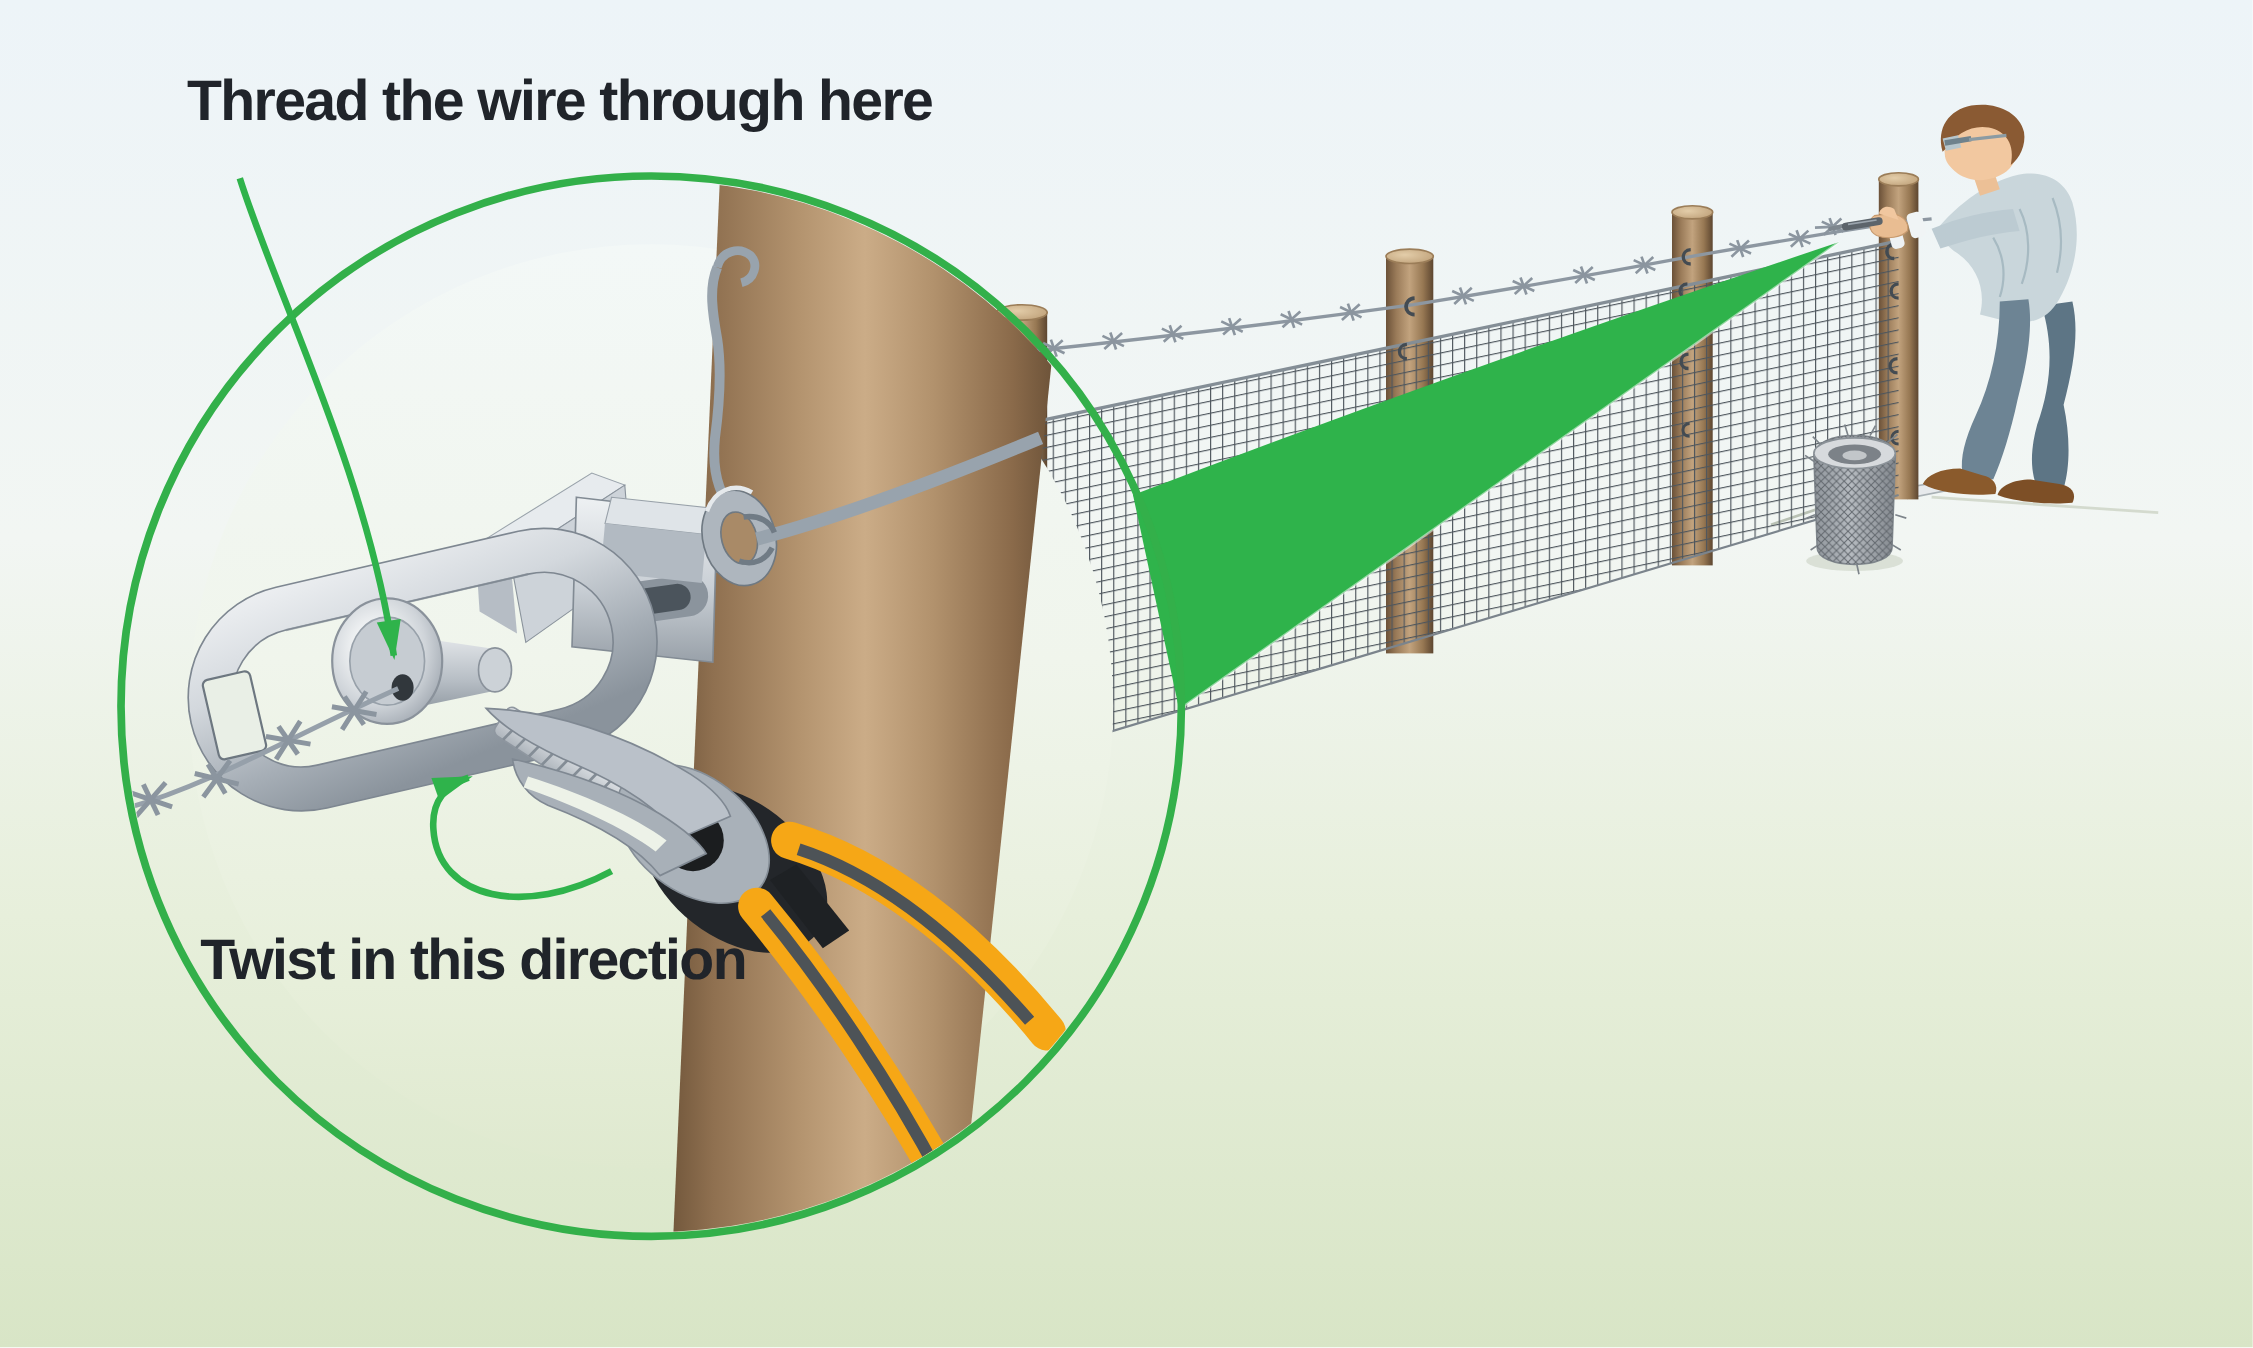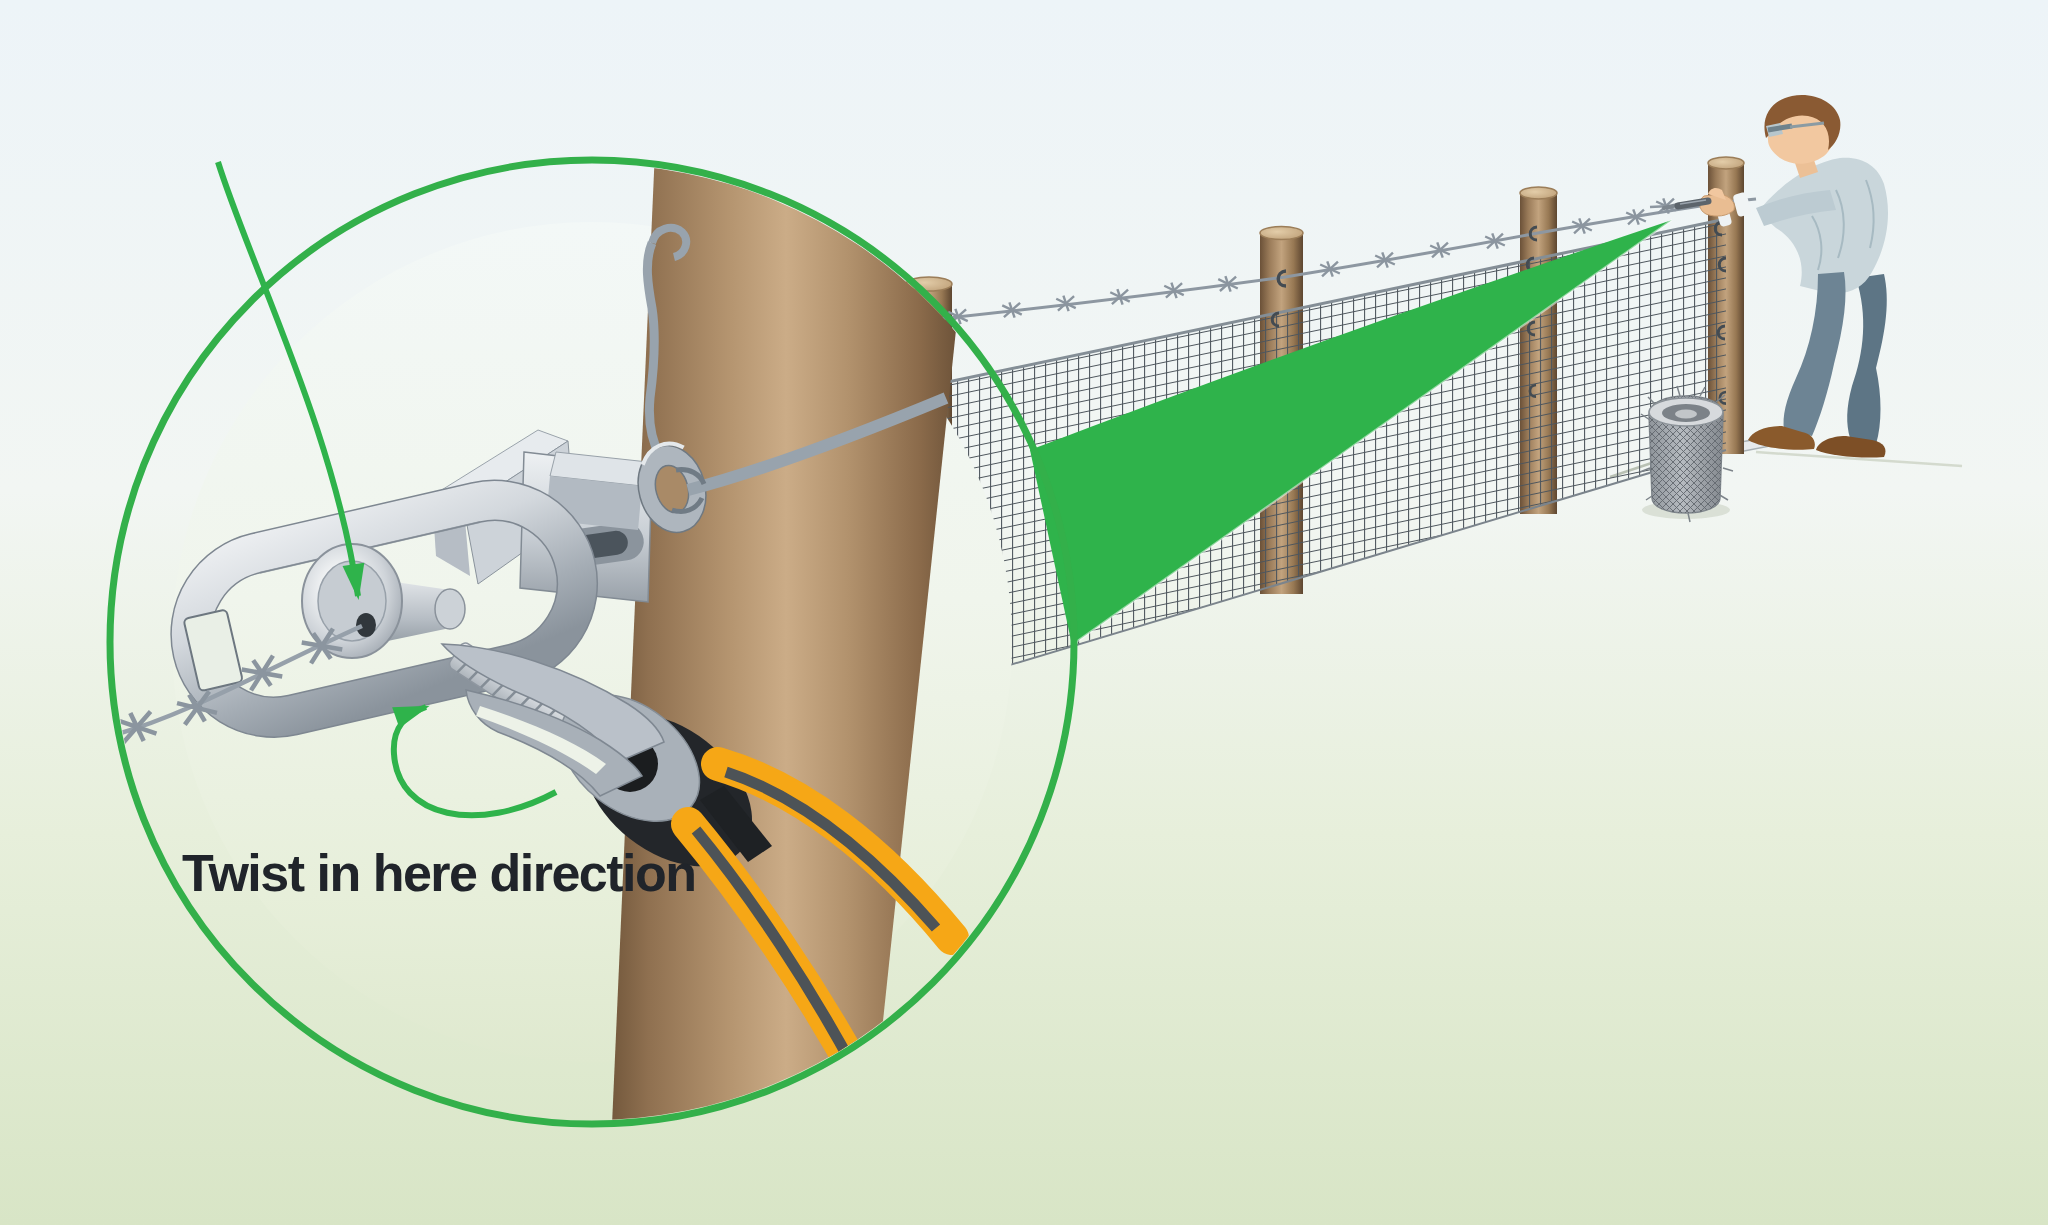--- a/index.html
+++ b/index.html
@@ -311,17 +311,20 @@
         </g>
       </g>
     </g>
 
     <circle cx="592" cy="642" r="482" fill="none" stroke="#33b04a" stroke-width="7"></circle>
   </g>
 
   <path d="M218 162 C252 270 334 430 358 596" stroke="#2fb34b" stroke-width="6" fill="none" marker-end="url(#ah)"></path>
 </svg>
 
+<div class="label label-thread">
+  <span>Thread the wire through here</span>
+</div>
 <div class="label label-twist">
-  <span>Twist in here direction</span>
+  <span>Twist in this direction</span>
 </div>
 
 </div>
 
 </body></html>

